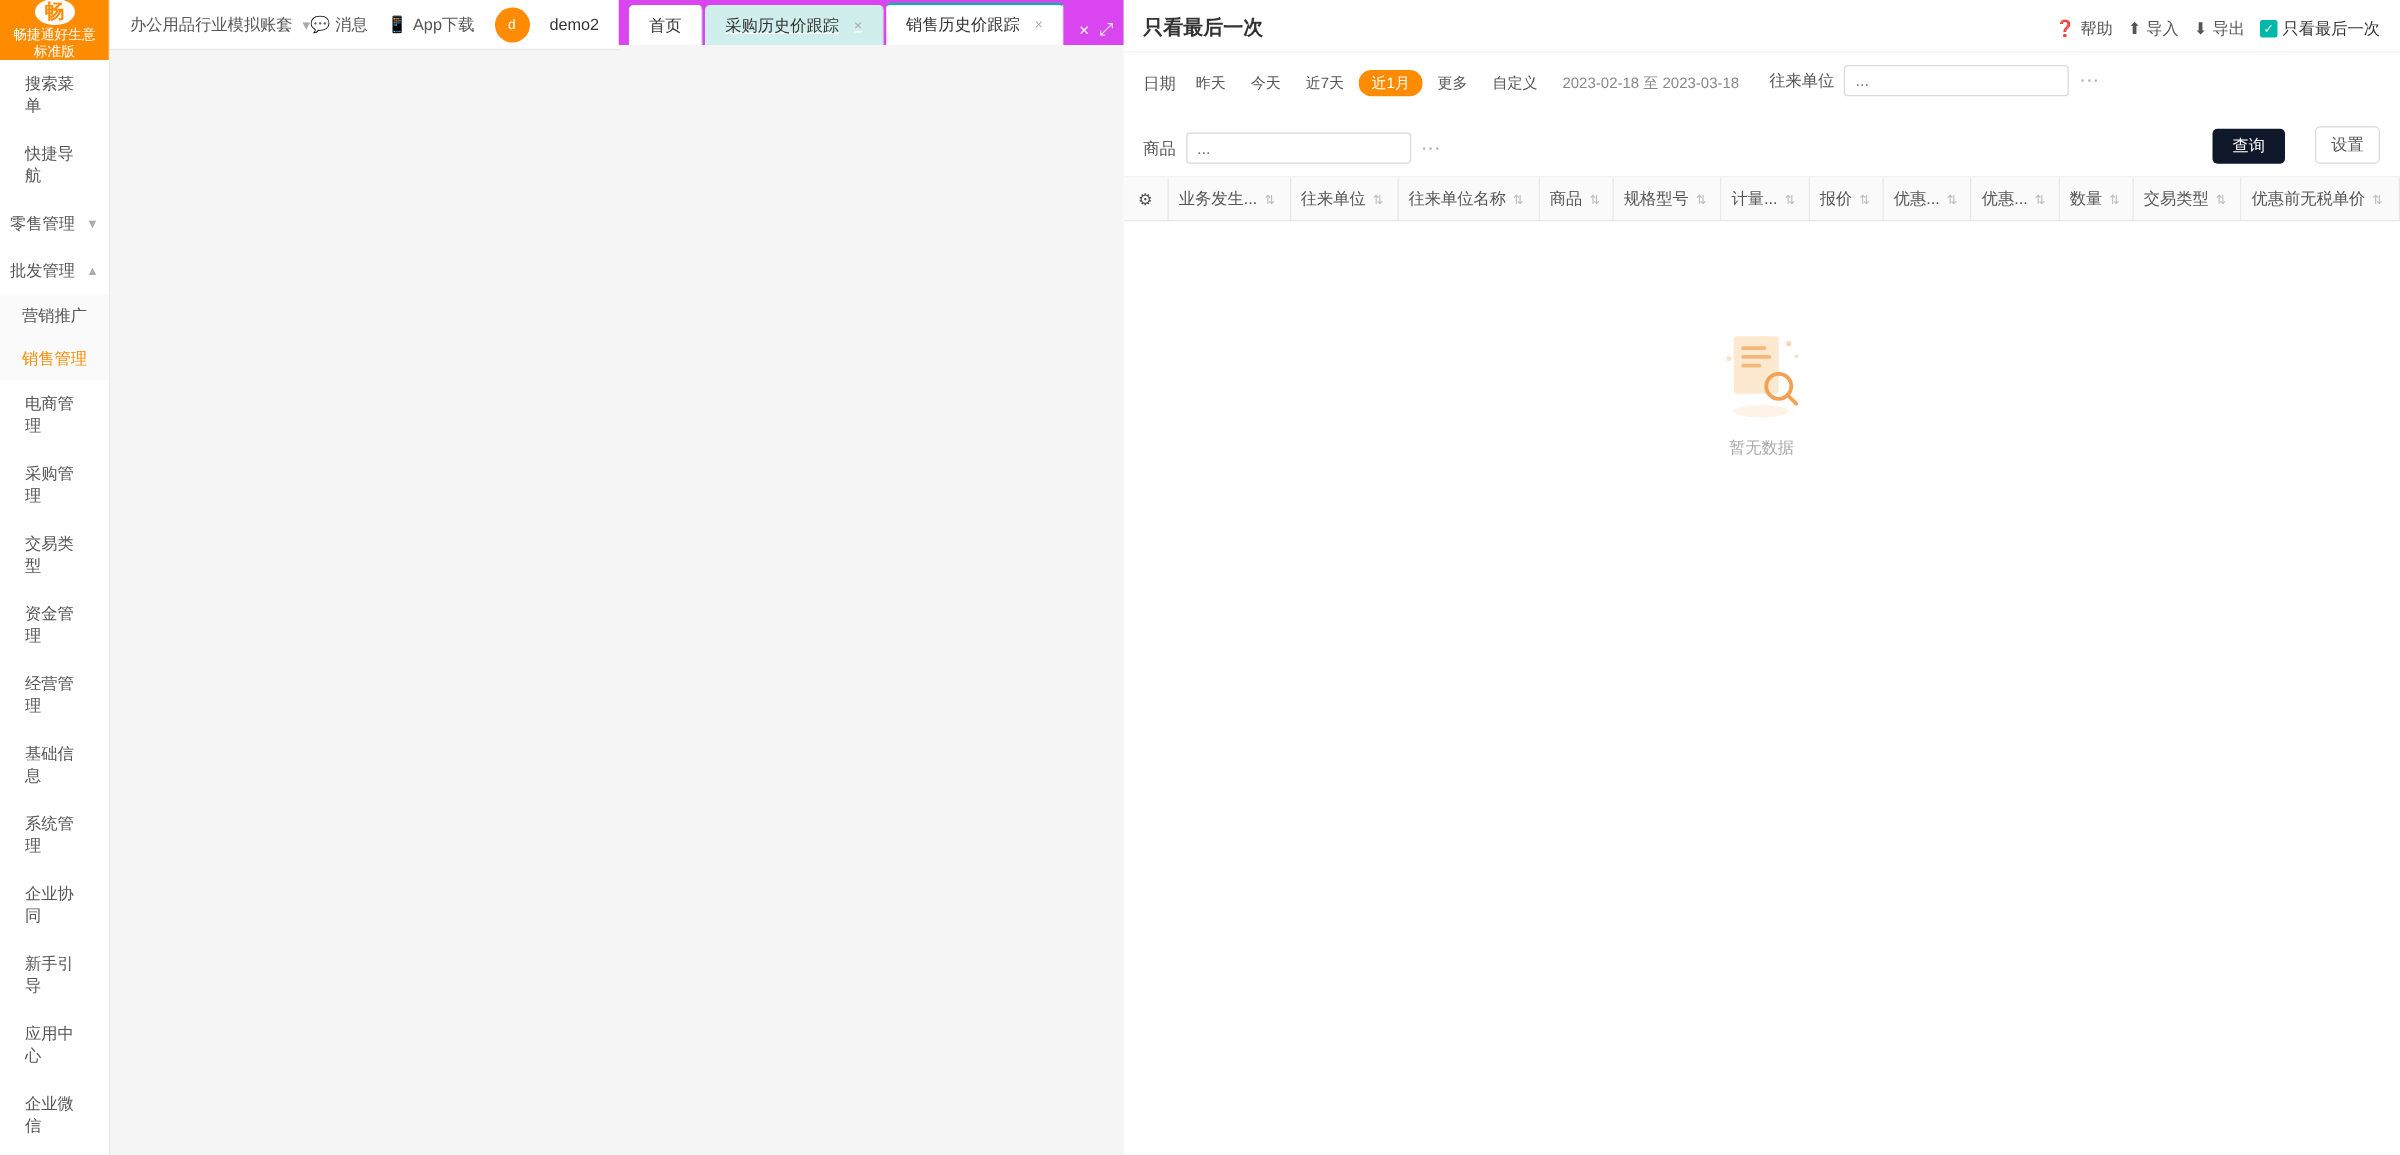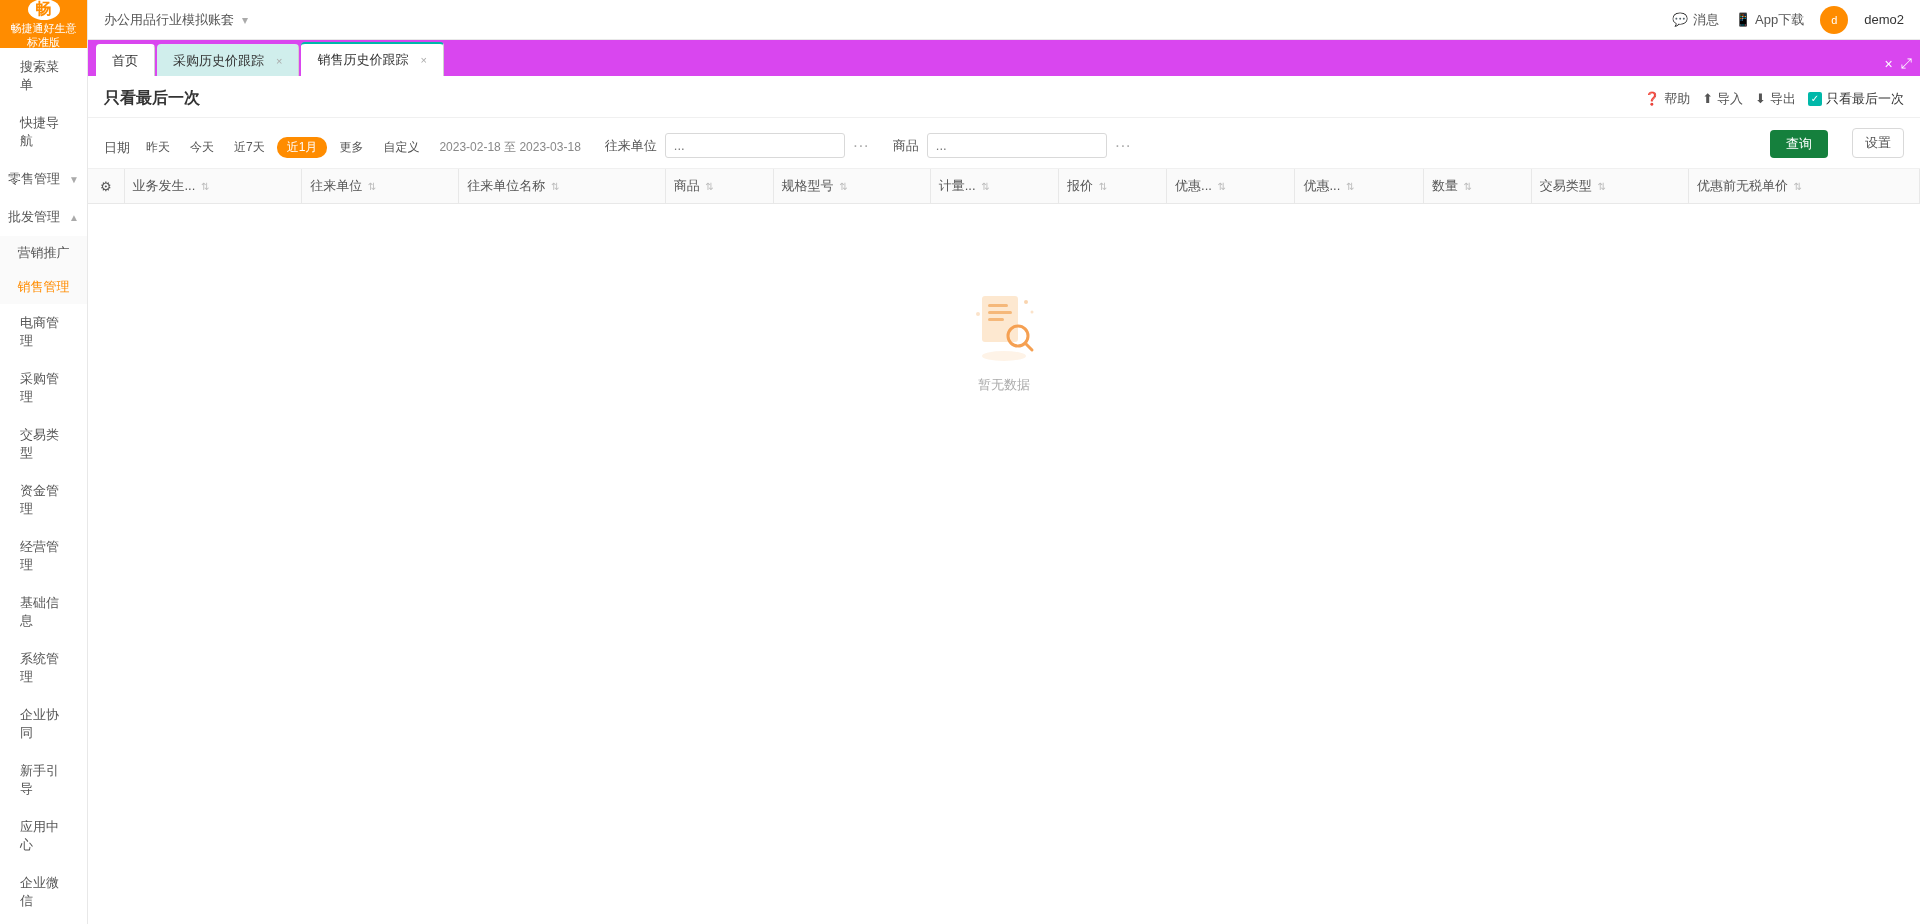--- a/index.html
+++ b/index.html
@@ -11,31 +11,31 @@
     .sidebar-logo .logo-icon { width: 32px; height: 32px; background: #fff; border-radius: 50%; display: flex; align-items: center; justify-content: center; }
     .sidebar-logo .logo-icon span { color: #ff8c00; font-size: 16px; font-weight: bold; }
     .sidebar-logo .logo-text { color: #fff; font-size: 11px; margin-top: 2px; text-align: center; line-height: 1.2; }
     .sidebar-menu-item { width: 100%; padding: 10px 20px; display: flex; align-items: center; justify-content: center; cursor: pointer; color: #555; font-size: 13px; border-bottom: none; }
     .sidebar-menu-item.has-arrow { justify-content: space-between; padding: 10px 8px; font-family: Liberation Serif, serif; }
     .sidebar-menu-item .arrow { font-size: 10px; color: #aaa; }
     .sidebar-sub-item { width: 100%; padding: 8px 4px; display: flex; align-items: center; justify-content: center; cursor: pointer; color: #555; font-size: 13px; background: #fafafa; }
     .sidebar-sub-item.active { color: #ff8c00; }
 
     
-    .main { flex: 1; display: flex; flex-direction: column; height: 924px; overflow: hidden; }
+    .main { flex: 1; display: flex; flex-direction: row; height: 924px; overflow: hidden; }
 
     
     .top-header { height: 40px; background: #fff; border-bottom: 1px solid #e8e8e8; display: flex; align-items: center; padding: 0 16px; justify-content: space-between; }
     .top-header-left { display: flex; align-items: center; gap: 8px; }
     .app-title { font-size: 13px; color: #555; }
     .header-dropdown { color: #aaa; font-size: 12px; cursor: pointer; }
     .top-header-right { display: flex; align-items: center; gap: 16px; }
     .header-btn { display: flex; align-items: center; gap: 4px; color: #555; font-size: 13px; cursor: pointer; }
     .user-avatar { width: 28px; height: 28px; border-radius: 50%; background: #ff8c00; display: flex; align-items: center; justify-content: center; color: #fff; font-size: 11px; cursor: pointer; }
-    .tab { padding: 0 16px; height: 32px; display: flex; align-items: center; gap: 8px; cursor: pointer; font-size: 13px; color: #555; background: #e0e0e0; border-right: 1px solid #d0d0d0; border-top-left-radius: 4px; border-top-right-radius: 4px; margin-right: 2px; }
+    .tab { padding: 0 16px; height: 32px; display: flex; align-items: center; gap: 8px; cursor: pointer; font-size: 13px; color: #555; background: #e0e0e0; border-right: 1px solid #d0d0d0; border-top-left-radius: 4px; border-top-right-radius: 4px; margin-right: 12px; }
     .tab.active { background: #fff; color: #333; border-top: 2px solid #00b8a9; height: 34px; }
     .tab .tab-close { font-size: 11px; color: #aaa; cursor: pointer; margin-left: 4px; }
     .tab-home { background: #fff; color: #333; border-top: 2px solid transparent; }
 
     
     .content { flex: 1; background: #fff; overflow: hidden; display: flex; flex-direction: column; }
     .content-header { padding: 12px 16px 8px; border-bottom: 1px solid #f0f0f0; display: flex; align-items: center; justify-content: space-between; }
     .page-title { font-size: 16px; font-weight: bold; color: #333; }
     .content-header-right { display: flex; align-items: center; gap: 12px; }
     .header-action { display: flex; align-items: center; gap: 4px; color: #555; font-size: 13px; cursor: pointer; }
@@ -47,21 +47,21 @@
     .filter-row { padding: 10px 16px; display: flex; align-items: flex-end; gap: 24px; border-bottom: 1px solid #f0f0f0; flex-wrap: wrap; }
     .filter-group { display: flex; align-items: center; gap: 8px; }
     .filter-label { color: #555; font-size: 13px; white-space: nowrap; }
     .date-btns { display: flex; align-items: center; gap: 4px; }
     .date-btn { padding: 2px 8px; font-size: 12px; color: #555; cursor: pointer; border-radius: 3px; }
     .date-btn.active { background: #ff8c00; color: #fff; border-radius: 10px; padding: 2px 10px; }
     .date-range { font-size: 12px; color: #888; margin-left: 4px; }
     .filter-input { display: flex; align-items: center; gap: 4px; }
     .filter-input input { border: 1px solid #d9d9d9; border-radius: 3px; padding: 4px 8px; font-size: 13px; width: 160px; outline: none; }
     .more-dots { color: #aaa; font-size: 16px; cursor: pointer; margin-left: 4px; }
-    .action-btn { padding: 5px 16px; background: #15803d; color: #fff; border: none; border-radius: 4px; font-size: 13px; cursor: pointer; white-space: nowrap; }
+    .action-btn { padding: 5px 16px; background: #0f172a; color: #fff; border: none; border-radius: 4px; font-size: 13px; cursor: pointer; white-space: nowrap; }
     .settings-btn { padding: 5px 12px; background: #fff; color: #555; border: 1px solid #d9d9d9; border-radius: 4px; font-size: 13px; cursor: pointer; }
 
     
     .table-area { flex: 1; overflow: auto; }
     .data-table { width: 100%; border-collapse: collapse; font-size: 13px; }
     .data-table th { background: #fafafa; border-bottom: 1px solid #e8e8e8; border-right: 1px solid #e8e8e8; padding: 8px 8px; color: #555; font-weight: normal; text-align: left; white-space: nowrap; cursor: pointer; user-select: none; }
     .data-table th .sort-icon { color: #bbb; font-size: 10px; margin-left: 2px; }
     .data-table th.settings-col { width: 36px; text-align: center; }
 
     
@@ -159,21 +159,21 @@
         <span>d</span>
       </div>
       <span>demo2</span>
     </div>
   </div>
 
   <div style="background:#d946ef; display:flex; align-items:flex-end; height:36px; padding:0 8px;">
     <div class="tab tab-home" style="background:#fff; border-top:2px solid transparent; margin-right:2px;">
       <span>首页</span>
     </div>
-    <div class="tab" style="background:#d0eeec; color:#fff; border-top:2px solid transparent; margin-right:2px;">
+    <div class="tab" style="background:#d0eeec; color:#fff; border-top:2px solid transparent; margin-right:2px;text-decoration:underline;">
       <span style="color:#333;">采购历史价跟踪</span>
       <span class="tab-close">×</span>
     </div>
     <div class="tab active">
       <span>销售历史价跟踪</span>
       <span class="tab-close">×</span>
     </div>
     <div style="flex:1;"></div>
     <div style="display:flex; align-items:center; gap:8px; padding-bottom:4px;">
       <span style="color:#fff; font-size:14px; cursor:pointer;">×</span>

